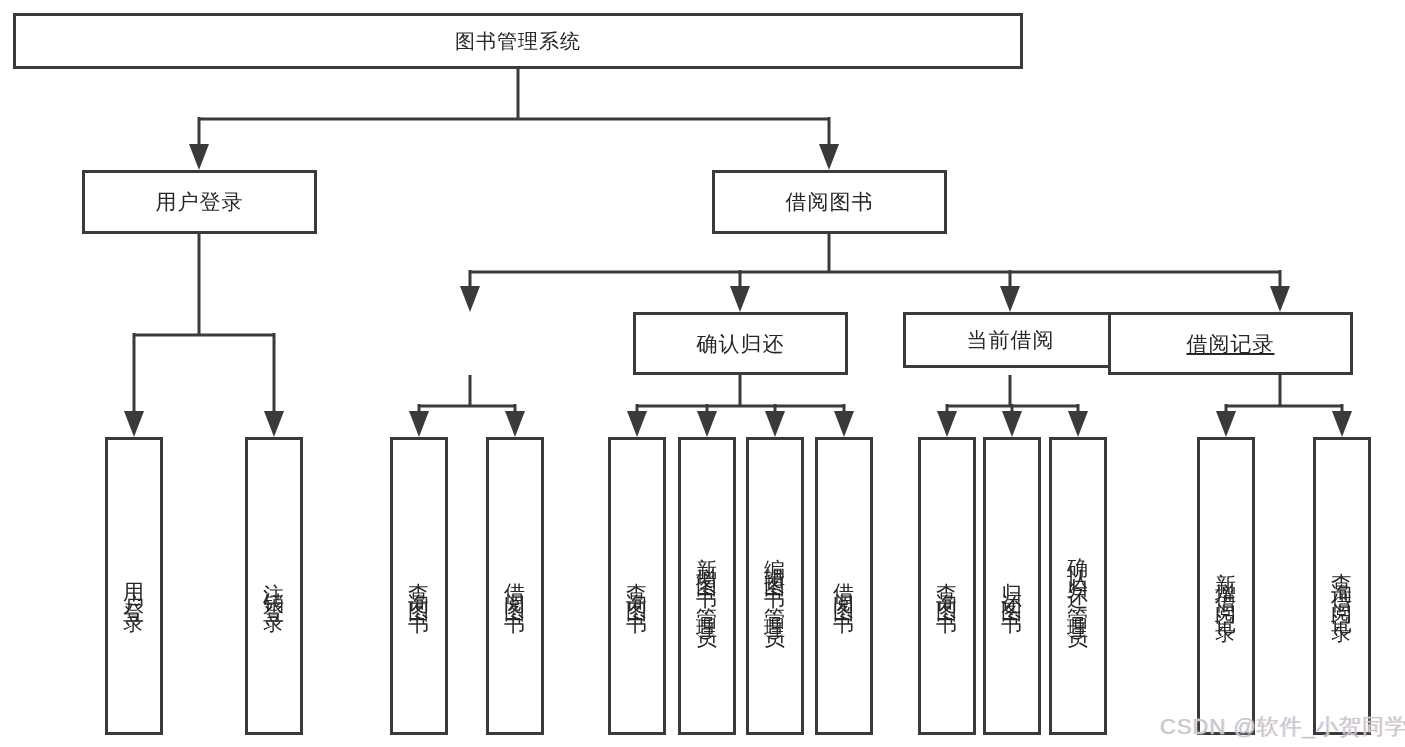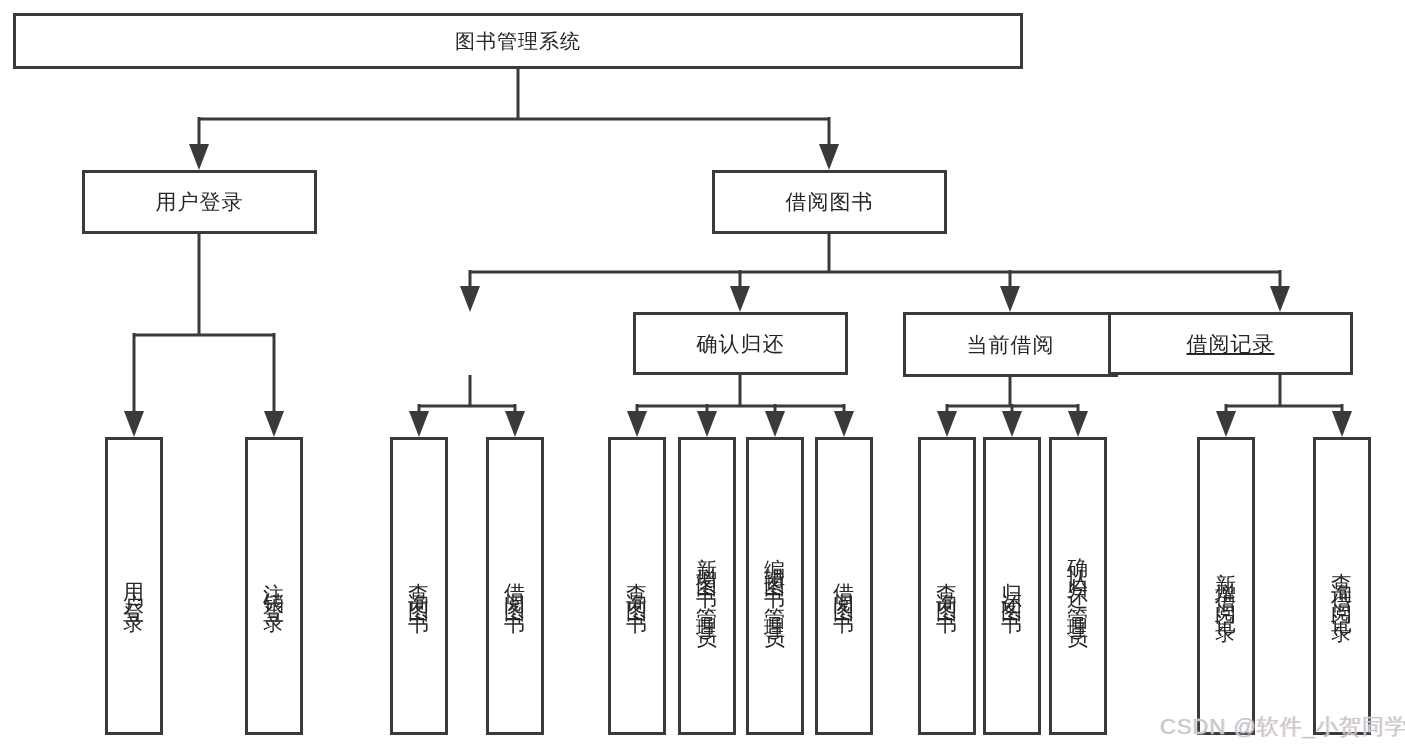--- a/index.html
+++ b/index.html
@@ -98,21 +98,21 @@
       <polygon points="1332,411 1352,411 1342,437"></polygon>
     </g>
   </svg>
 
   <div class="box root" style="left:13px; top:13px; width:1010px; height:56px;">图书管理系统</div>
 
   <div class="box" style="left:82px; top:170px; width:235px; height:64px;">用户登录</div>
   <div class="box" style="left:712px; top:170px; width:235px; height:64px;">借阅图书</div>
 
   <div class="box" style="left:633px; top:312px; width:215px; height:63px;">确认归还</div>
-  <div class="box" style="left:903px; top:312px; width:215px; height:65px;">当前借阅</div>
+  <div class="box" style="left:903px; top:312px; width:215px; height:56px;">当前借阅</div>
   <div class="box" style="left:1108px; top:312px; width:245px; height:63px;text-decoration:underline;">借阅记录</div>
 
   <div class="box vbox" style="left:105px; top:437px; width:58px; height:298px;">
     <span>用户登录</span>
   </div>
   <div class="box vbox" style="left:245px; top:437px; width:58px; height:298px;">
     <span>注销登录</span>
   </div>
 
   <div class="box vbox" style="left:390px; top:437px; width:58px; height:298px;">

